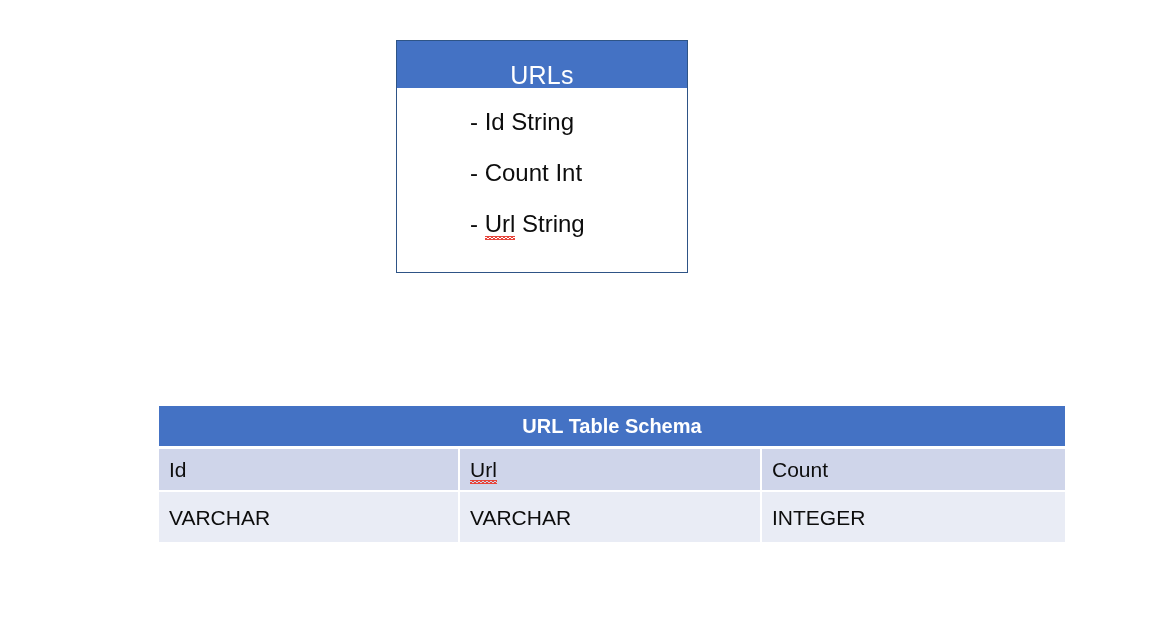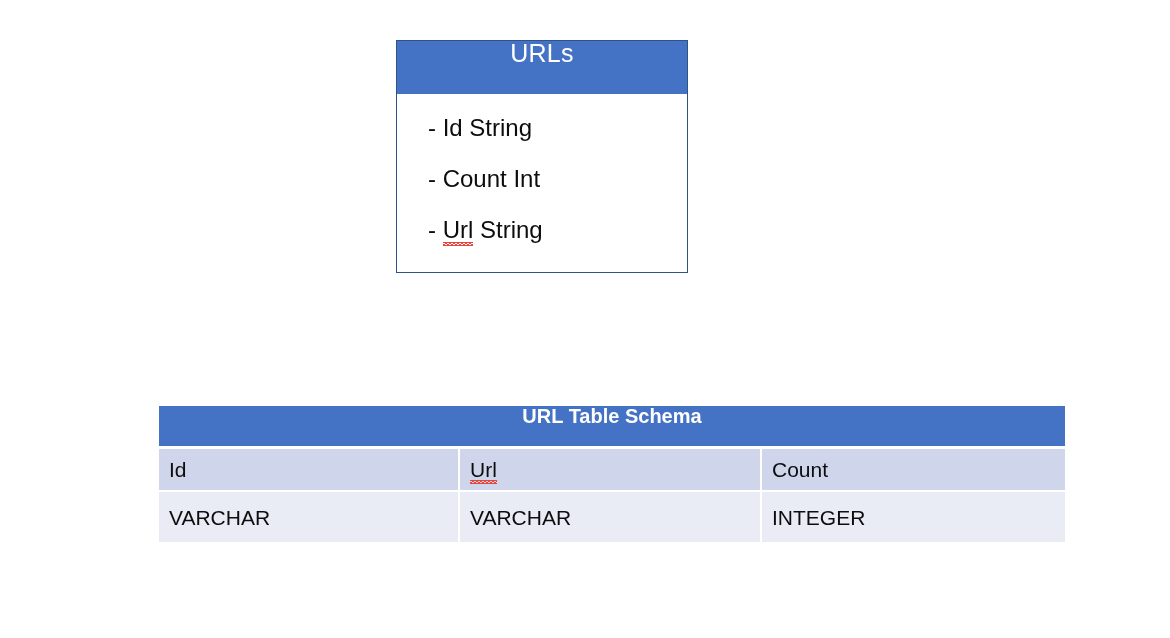--- a/index.html
+++ b/index.html
@@ -26,44 +26,45 @@
     position: absolute;
     left: 396px;
     top: 40px;
     width: 292px;
     height: 233px;
     box-sizing: border-box;
     border: 1px solid #2E5486;
     background: #ffffff;
   }
   .class-box-header {
-    height: 53px;
+    height: 47px;
     background: #4472C4;
     display: flex;
-    align-items: flex-start;
+    align-items: flex-end;
     justify-content: center;
     box-sizing: border-box;
   }
   .class-box-title {
     color: #ffffff;
     font-size: 25px;
     font-weight: 400;
     letter-spacing: 0.2px;
     line-height: 1;
   }
   .class-box-body {
     padding: 22px 0 0 31px;
     box-sizing: border-box;
   }
   .attr-row {
     font-size: 24px;
     color: #0d0d0d;
     line-height: 1;
     margin-bottom: 27px;
     white-space: nowrap;
+    margin-left: 42px;
   }
   .attr-row:last-child {
     margin-bottom: 0;
   }
 
   
   .squiggle {
     position: relative;
     display: inline-block;
   }
@@ -97,20 +98,21 @@
     top: 406px;
     width: 906px;
   }
   .schema-title {
     height: 40px;
     background: #4472C4;
     color: #ffffff;
     font-size: 20px;
     font-weight: 700;
     display: flex;
+    align-items: center;
     justify-content: center;
     box-sizing: border-box;
     line-height: 1;
   }
   .schema-grid {
     display: block;
     width: 100%;
     border-collapse: separate;
     border-spacing: 0;
   }

